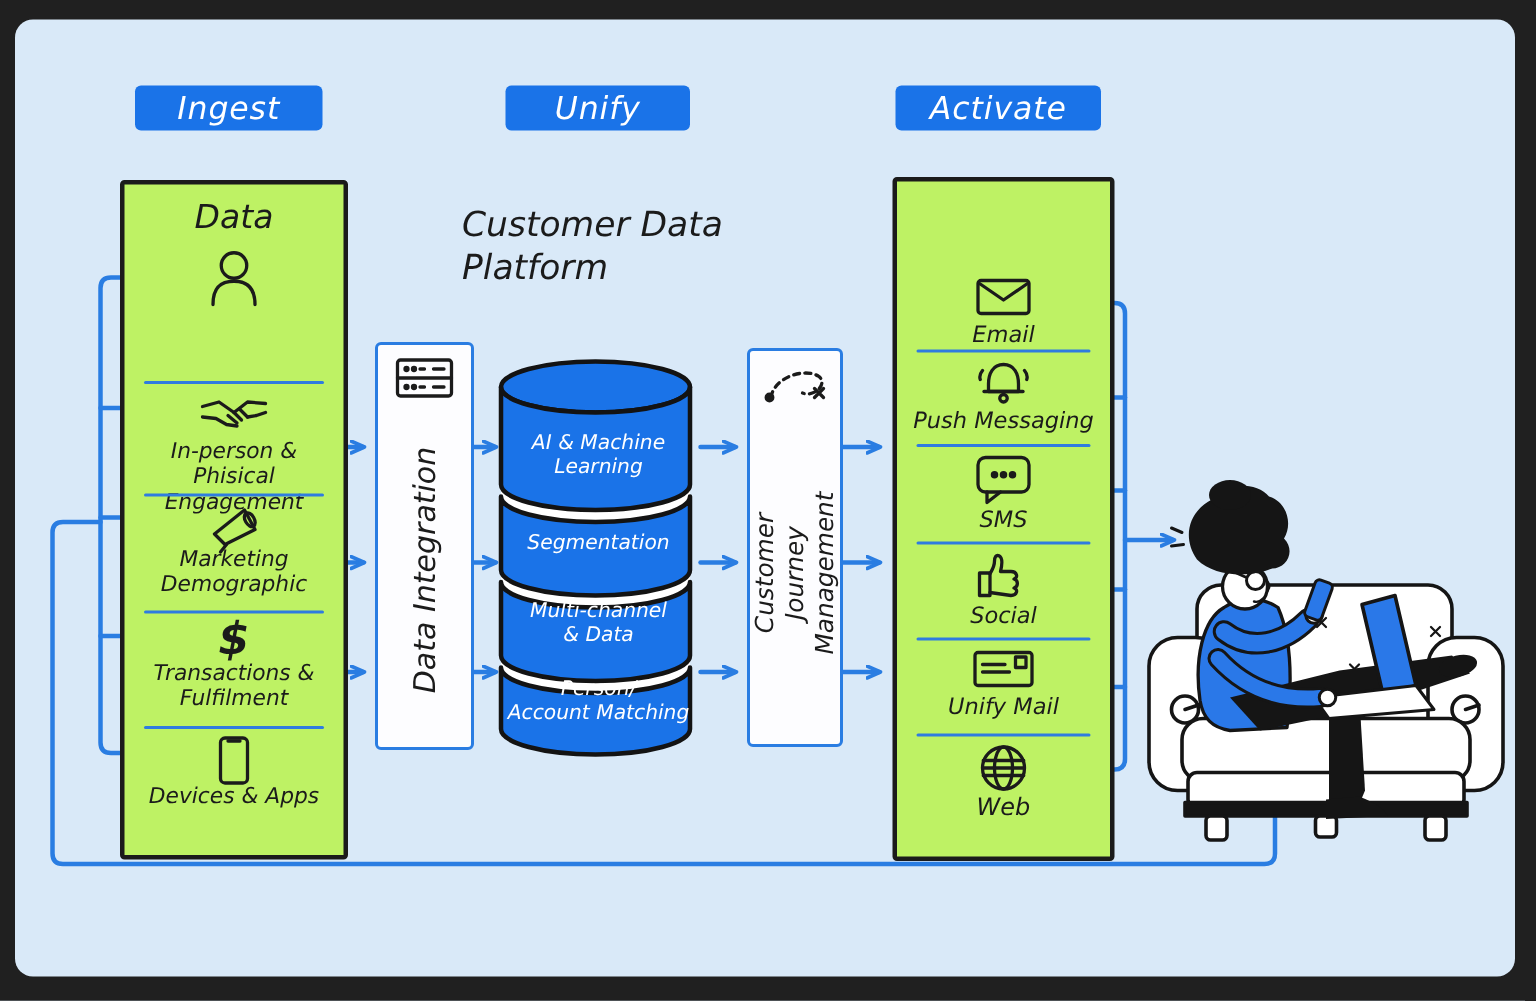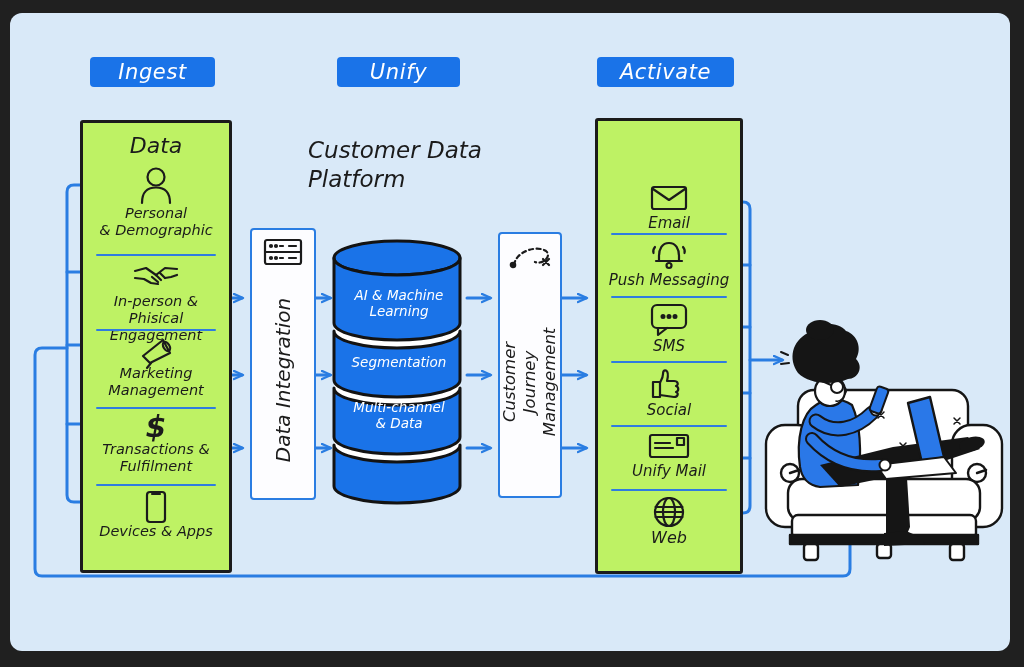--- a/index.html
+++ b/index.html
@@ -87,22 +87,20 @@
 
   <div class="whitebox" style="left:80px;top:120px;width:146px;height:447px">
     <div class="box-title" style="top:10px">Data</div>
 
     <div class="icon" style="top:42px">
       <svg class="ic" width="38" height="40">
           <circle cx="19" cy="12" r="8.5"></circle>
         <path d="M5,38 C5,26 11,22.5 19,22.5 C27,22.5 33,26 33,38"></path>
         </svg>
     </div>
-    <div class="lbl" style="top:82px">Personal
-&amp; Demographic</div>
     <div class="divider" style="top:131px"></div>
 
     <div class="icon" style="top:139px">
       <svg class="ic" width="48" height="30">
         <path d="M3,9 L14,6 L24,13"></path>
           <path d="M45,7 L33,6 L24,13"></path>
         <path d="M3,16 L12,17 L19,21 L26,22"></path>
         <path d="M24,13 L29,18 M20,15 L26,20 M28,11 L33,16"></path>
         <path d="M33,16 L39,15 L45,13"></path>
         </svg>
@@ -112,21 +110,21 @@
     <div class="divider" style="top:206px"></div>
 
     <div class="icon" style="top:211px">
       <svg class="ic" width="42" height="36">
         <path d="M8,22 L28,6 L35,19 L15,29 Z"></path>
         <path d="M16,29 L12,34"></path>
         <ellipse cx="31.5" cy="12.5" rx="3" ry="5" transform="rotate(-30 31.5 12.5)"></ellipse>
         </svg>
     </div>
     <div class="lbl" style="top:242px">Marketing
-Management</div>
+Demographic</div>
     <div class="divider" style="top:284px"></div>
 
     <div class="icon" style="top:286px;font-size:30px;font-weight:bold">$</div>
     <div class="lbl" style="top:318px">Transactions &amp;
 Fulfilment</div>
     <div class="divider" style="top:361px"></div>
 
     <div class="icon" style="top:367px">
       <svg class="ic" width="24" height="34">
           <rect x="3" y="2" width="18" height="30" rx="3"></rect>
@@ -166,20 +164,22 @@
         <path d="M8,150 A63,17 0 0 0 134,150 L134,199 A63,17 0 0 1 8,199 Z"></path>
         <path d="M8,207 A63,17 0 0 0 134,207 L134,248 A63,17 0 0 1 8,248 Z"></path>
       </g>
     </g>
   </svg>
   <div class="cyl-lbl" style="top:287px">AI &amp; Machine
 Learning</div>
   <div class="cyl-lbl" style="top:354px">Segmentation</div>
   <div class="cyl-lbl" style="top:399px">Multi-channel
 &amp; Data</div>
+  <div class="cyl-lbl" style="top:451px">Person/
+Account Matching</div>
 
   <div class="bluebox" style="left:498px;top:232px;width:60px;height:262px">
     <div class="icon" style="top:7px">
       <svg class="ic" width="46" height="32" stroke-width="2">
         <path d="M7,24 C9,10 30,4 39,10 C45,15 36,24 28,21" stroke-dasharray="4 3.5"></path>
         <circle cx="6" cy="24" r="2.2" fill="#1b1b1b"></circle>
         <path d="M36,18 L42,24 M42,18 L36,24"></path>
         </svg>
     </div>
     <div class="vwrap" style="top:40px;bottom:6px">

